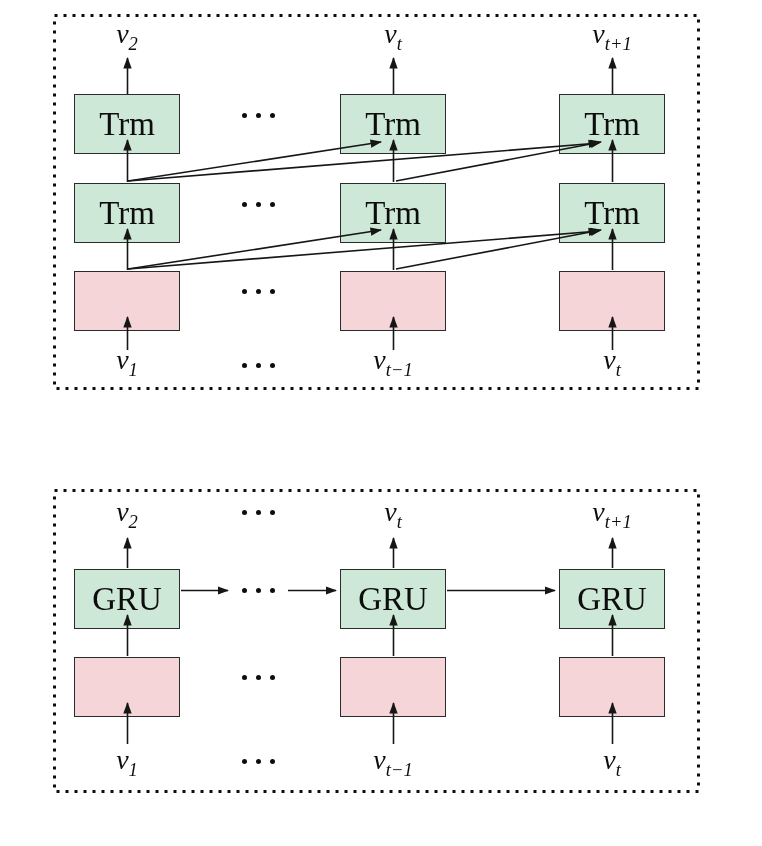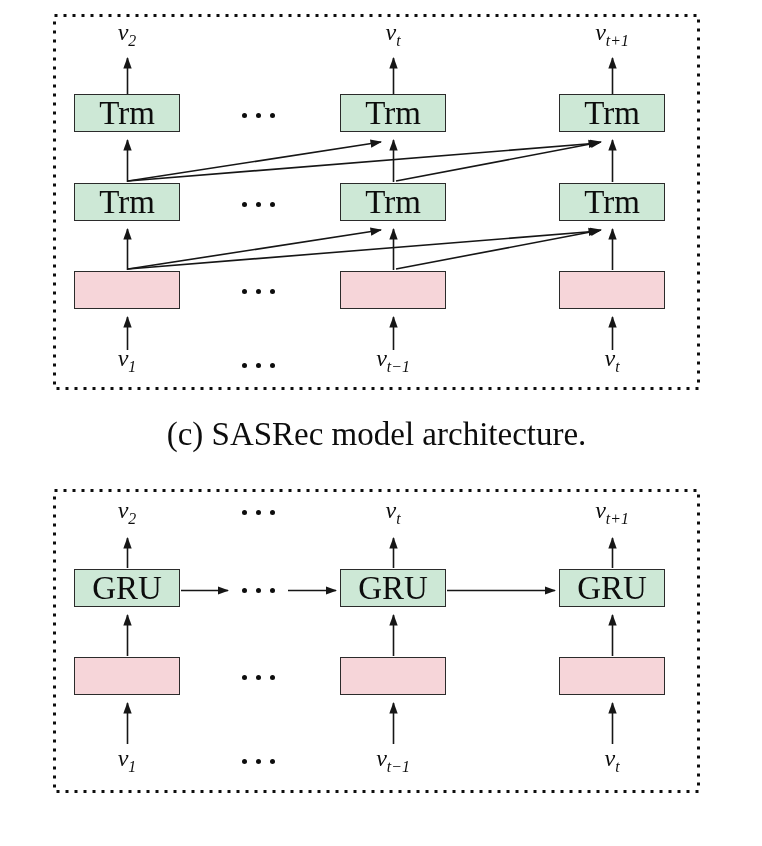--- a/index.html
+++ b/index.html
@@ -8,30 +8,30 @@
     --line:#161616;
     --border:#2b2b2b;
     --ink:#0d0d0d;
   }
   html,body{margin:0;padding:0;background:#ffffff;}
   .stage{
     position:relative;width:762px;height:846px;background:#ffffff;
     font-family:"Liberation Serif",serif;overflow:hidden;
   }
   .box{
-    position:absolute;width:106px;height:38px;box-sizing:border-box;
+    position:absolute;width:106px;height:60px;box-sizing:border-box;
     border:1.8px solid var(--border);
     display:flex;align-items:center;justify-content:center;
     font-size:33px;color:var(--ink);line-height:1;
   }
   .green{background:var(--green);}
   .pink{background:var(--pink);}
   .vlabel{
     position:absolute;width:140px;text-align:center;
-    font-style:italic;font-size:24px;color:var(--ink);line-height:1;
+    font-style:italic;font-size:28px;color:var(--ink);line-height:1;
   }
   .vlabel sub{font-size:0.66em;line-height:0;letter-spacing:0;}
   .dots{position:absolute;display:flex;gap:9px;}
   .dot{width:5px;height:5px;border-radius:50%;background:var(--ink);}
   .caption{
     position:absolute;text-align:center;font-size:33px;color:var(--ink);
     line-height:1.15;
   }
   svg.overlay{position:absolute;left:0;top:0;pointer-events:none;}
   svg .ln{stroke:var(--line);stroke-width:1.6;fill:none;}
@@ -89,21 +89,20 @@
       <span class="dot"></span>
       <span class="dot"></span>
       <span class="dot"></span>
     </div>
   <div class="dots" style="left:242px;top:363px">
       <span class="dot"></span>
       <span class="dot"></span>
       <span class="dot"></span>
     </div>
 
-  <div class="caption" style="left:53px;top:416px;width:647px">(c) SASRec model architecture.</div>
 
   <div class="vlabel" style="left:57px;top:498px"><span>v</span><sub>2</sub></div>
   <div class="vlabel" style="left:323px;top:498px"><span>v</span><sub>t</sub></div>
   <div class="vlabel" style="left:542px;top:498px"><span>v</span><sub>t+1</sub></div>
 
   <div class="box green" style="left:74px;top:569px">
       <span>GRU</span>
     </div>
   <div class="box green" style="left:340px;top:569px">
       <span>GRU</span>

